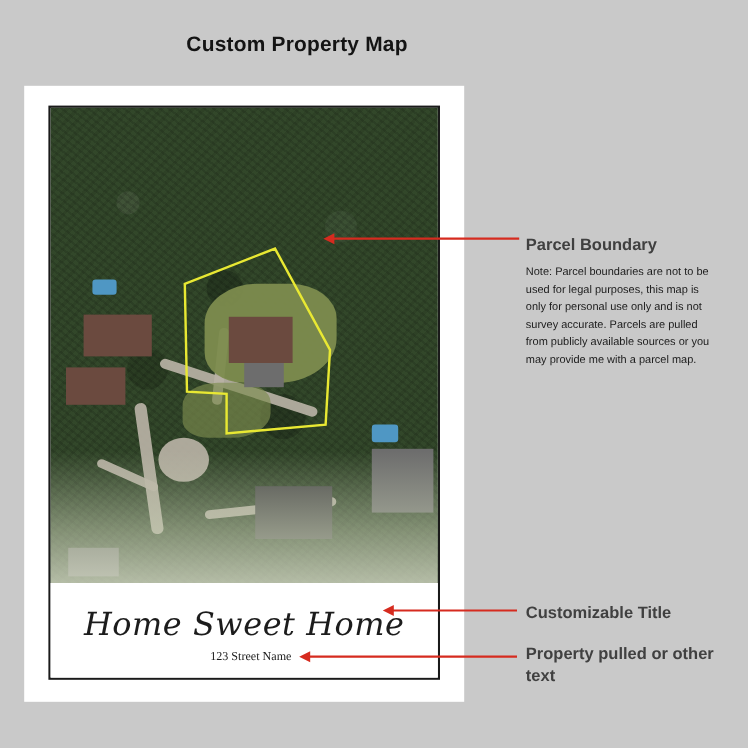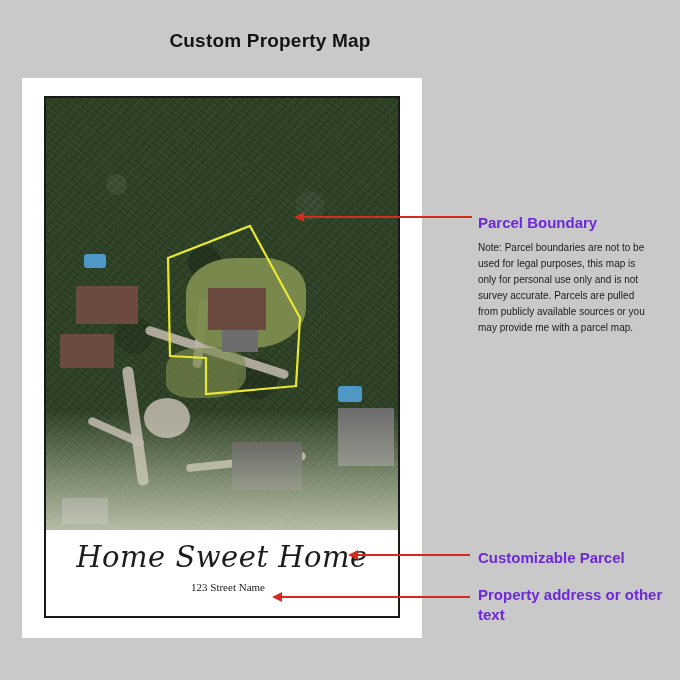--- a/index.html
+++ b/index.html
@@ -143,39 +143,39 @@
     width: 352px;
     height: 86px;
     background: #ffffff;
     text-align: center;
   }
   #script-title {
     font-family: "DejaVu Serif", serif;
     font-style: italic;
     font-size: 29px;
     color: #1c1c1c;
-    margin-top: 10px;
+    margin-top: 20px;
     letter-spacing: 0.5px;
     white-space: nowrap;
   }
   #addr-line1, #addr-line2 {
     font-family: "Liberation Serif", serif;
     font-size: 11px;
     color: #1c1c1c;
     line-height: 14px;
     padding-left: 12px;
   }
   #addr-line1 { margin-top: 6px; }
 
   
   .anno-heading {
     position: absolute;
     font-size: 15px;
     font-weight: bold;
-    color: #6d28d9;
+    color: #404040;
   }
   #parcel-heading { left: 478px; top: 214px; }
   #title-heading  { left: 478px; top: 549px; }
   #addr-heading   { left: 478px; top: 585px; width: 190px; line-height: 20px; }
 
   #parcel-note {
     position: absolute;
     left: 478px;
     top: 240px;
     width: 178px;
@@ -237,22 +237,22 @@
       <div id="script-title">Home Sweet Home</div>
       <div id="addr-line1">123 Street Name</div>
     </div>
 
   </div>
 </div>
 
 <div class="anno-heading" id="parcel-heading">Parcel Boundary</div>
 <div id="parcel-note">Note: Parcel boundaries are not to be used for legal purposes, this map is only for personal use only and is not survey accurate. Parcels are pulled from publicly available sources or you may provide me with a parcel map.</div>
 
-<div class="anno-heading" id="title-heading">Customizable Parcel</div>
-<div class="anno-heading" id="addr-heading">Property address or other text</div>
+<div class="anno-heading" id="title-heading">Customizable Title</div>
+<div class="anno-heading" id="addr-heading">Property pulled or other text</div>
 
 <svg class="arrow-svg" id="arrow-parcel" width="180" height="14">
   <line x1="178" y1="7" x2="8" y2="7" stroke="#d62b1f" stroke-width="2"></line>
   <polygon points="0,7 10,2 10,12" fill="#d62b1f"></polygon>
 </svg>
 
 <svg class="arrow-svg" id="arrow-title" width="124" height="14">
   <line x1="122" y1="7" x2="8" y2="7" stroke="#d62b1f" stroke-width="2"></line>
   <polygon points="0,7 10,2 10,12" fill="#d62b1f"></polygon>
 </svg>

